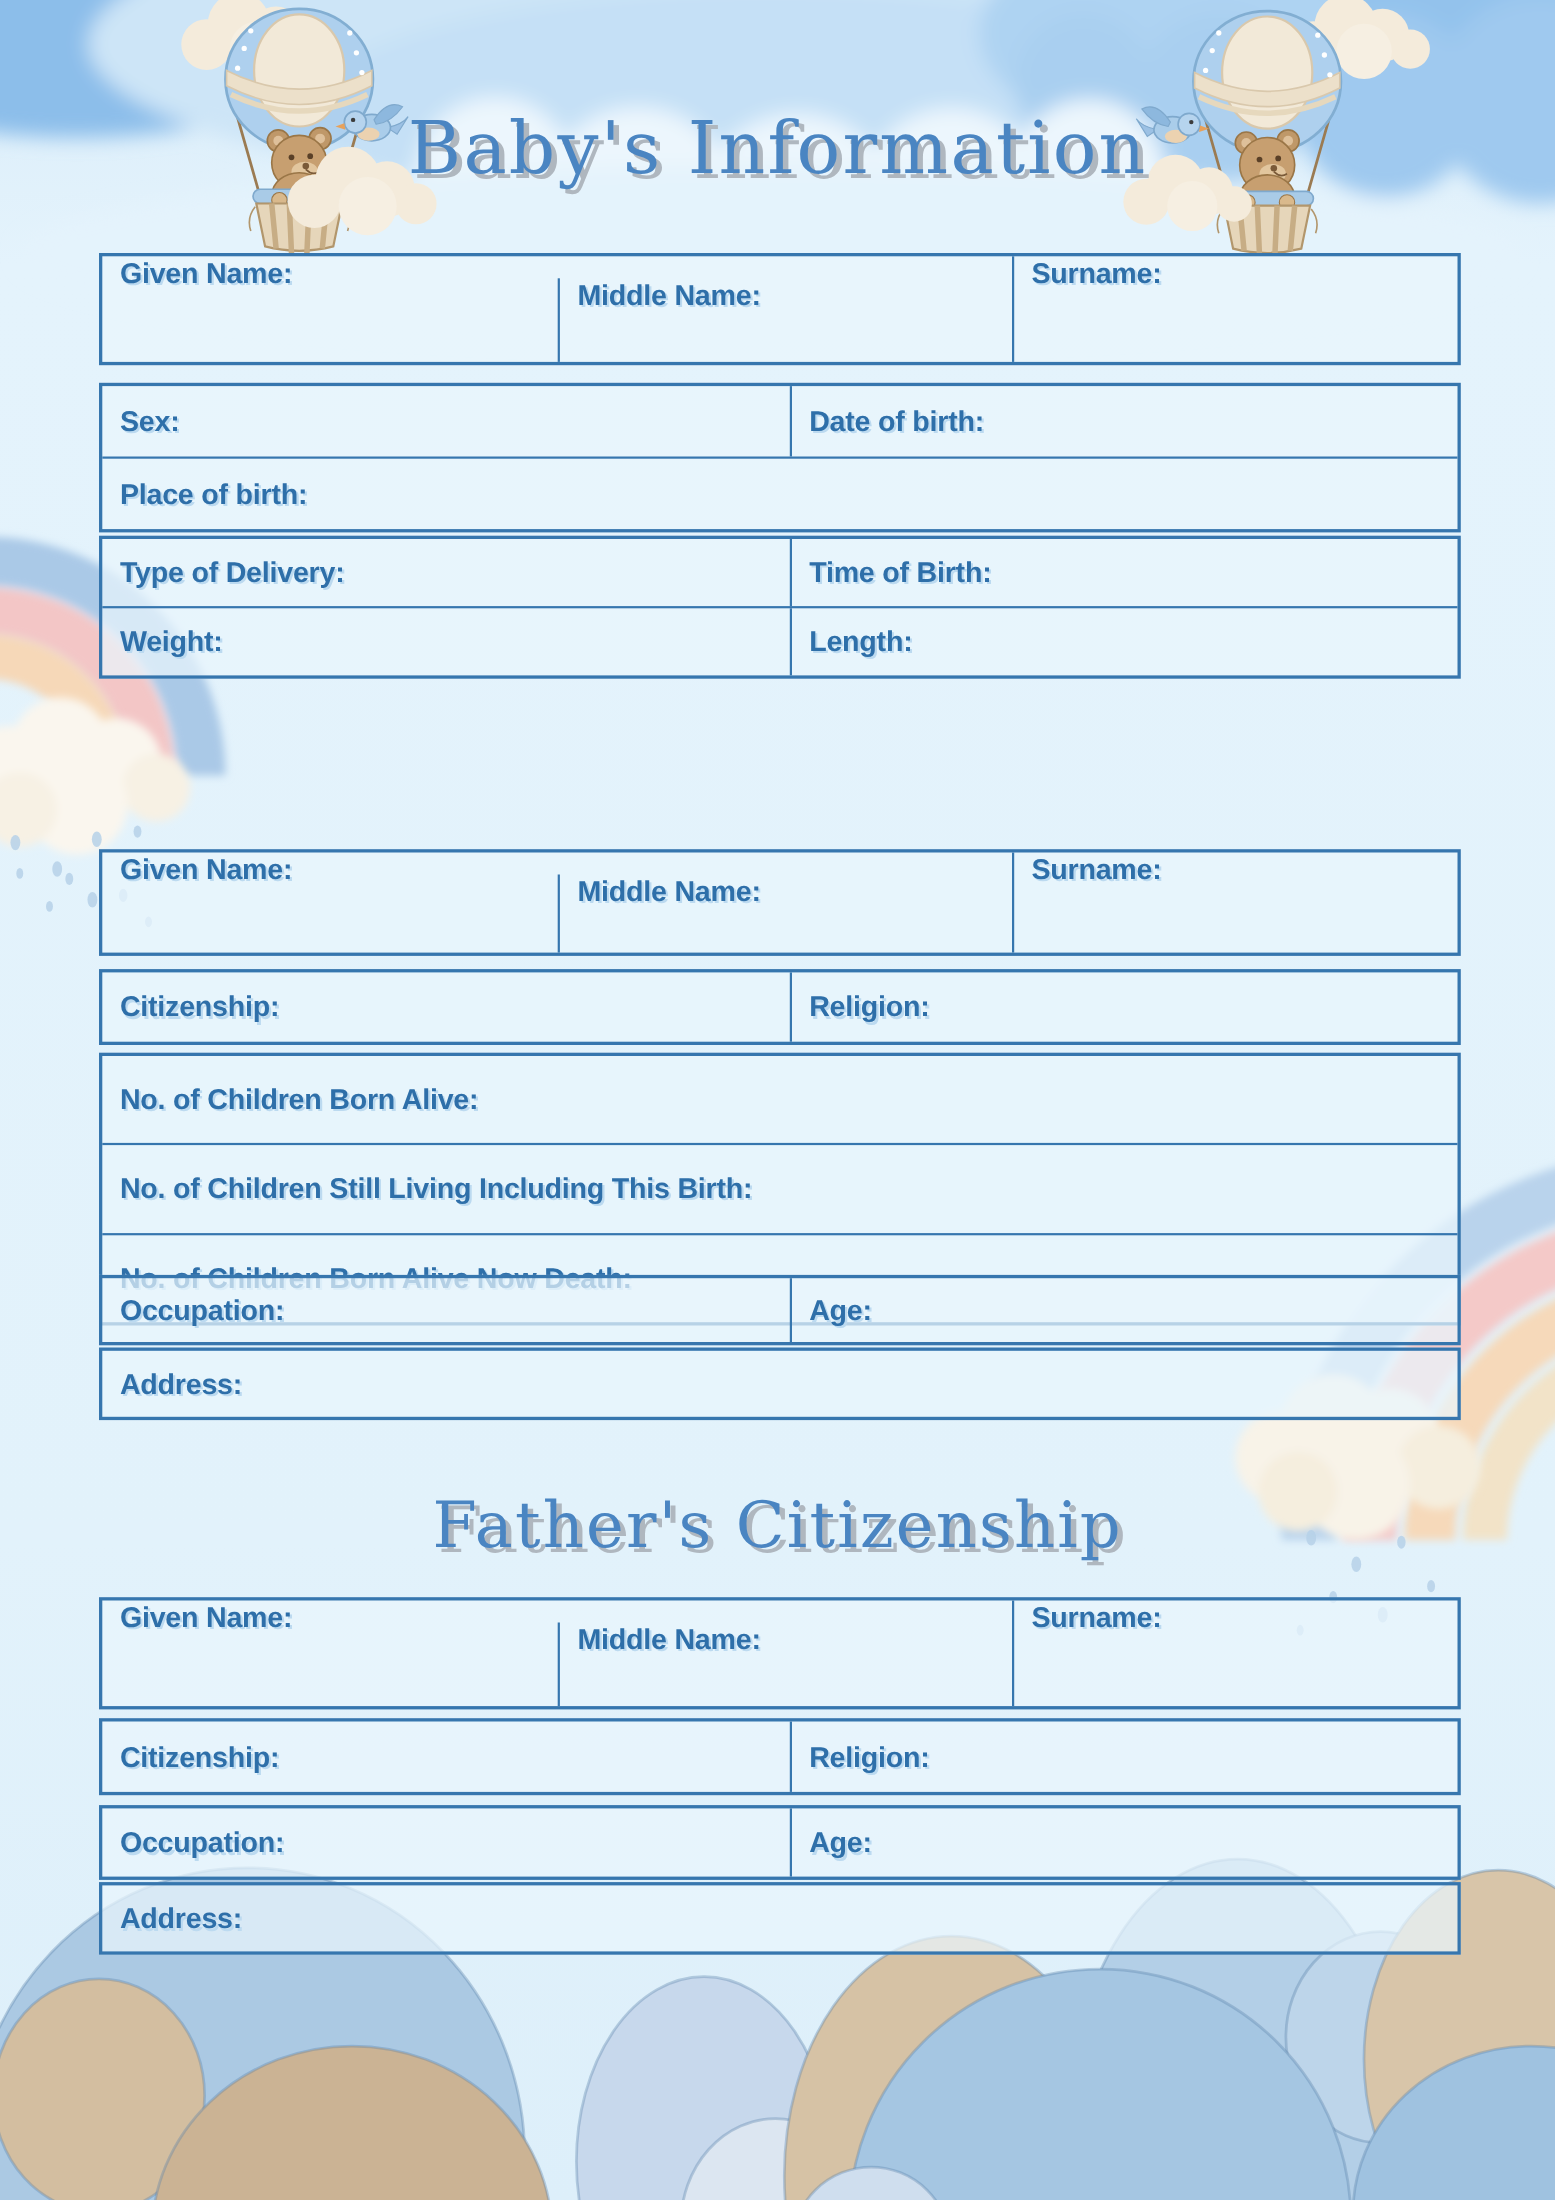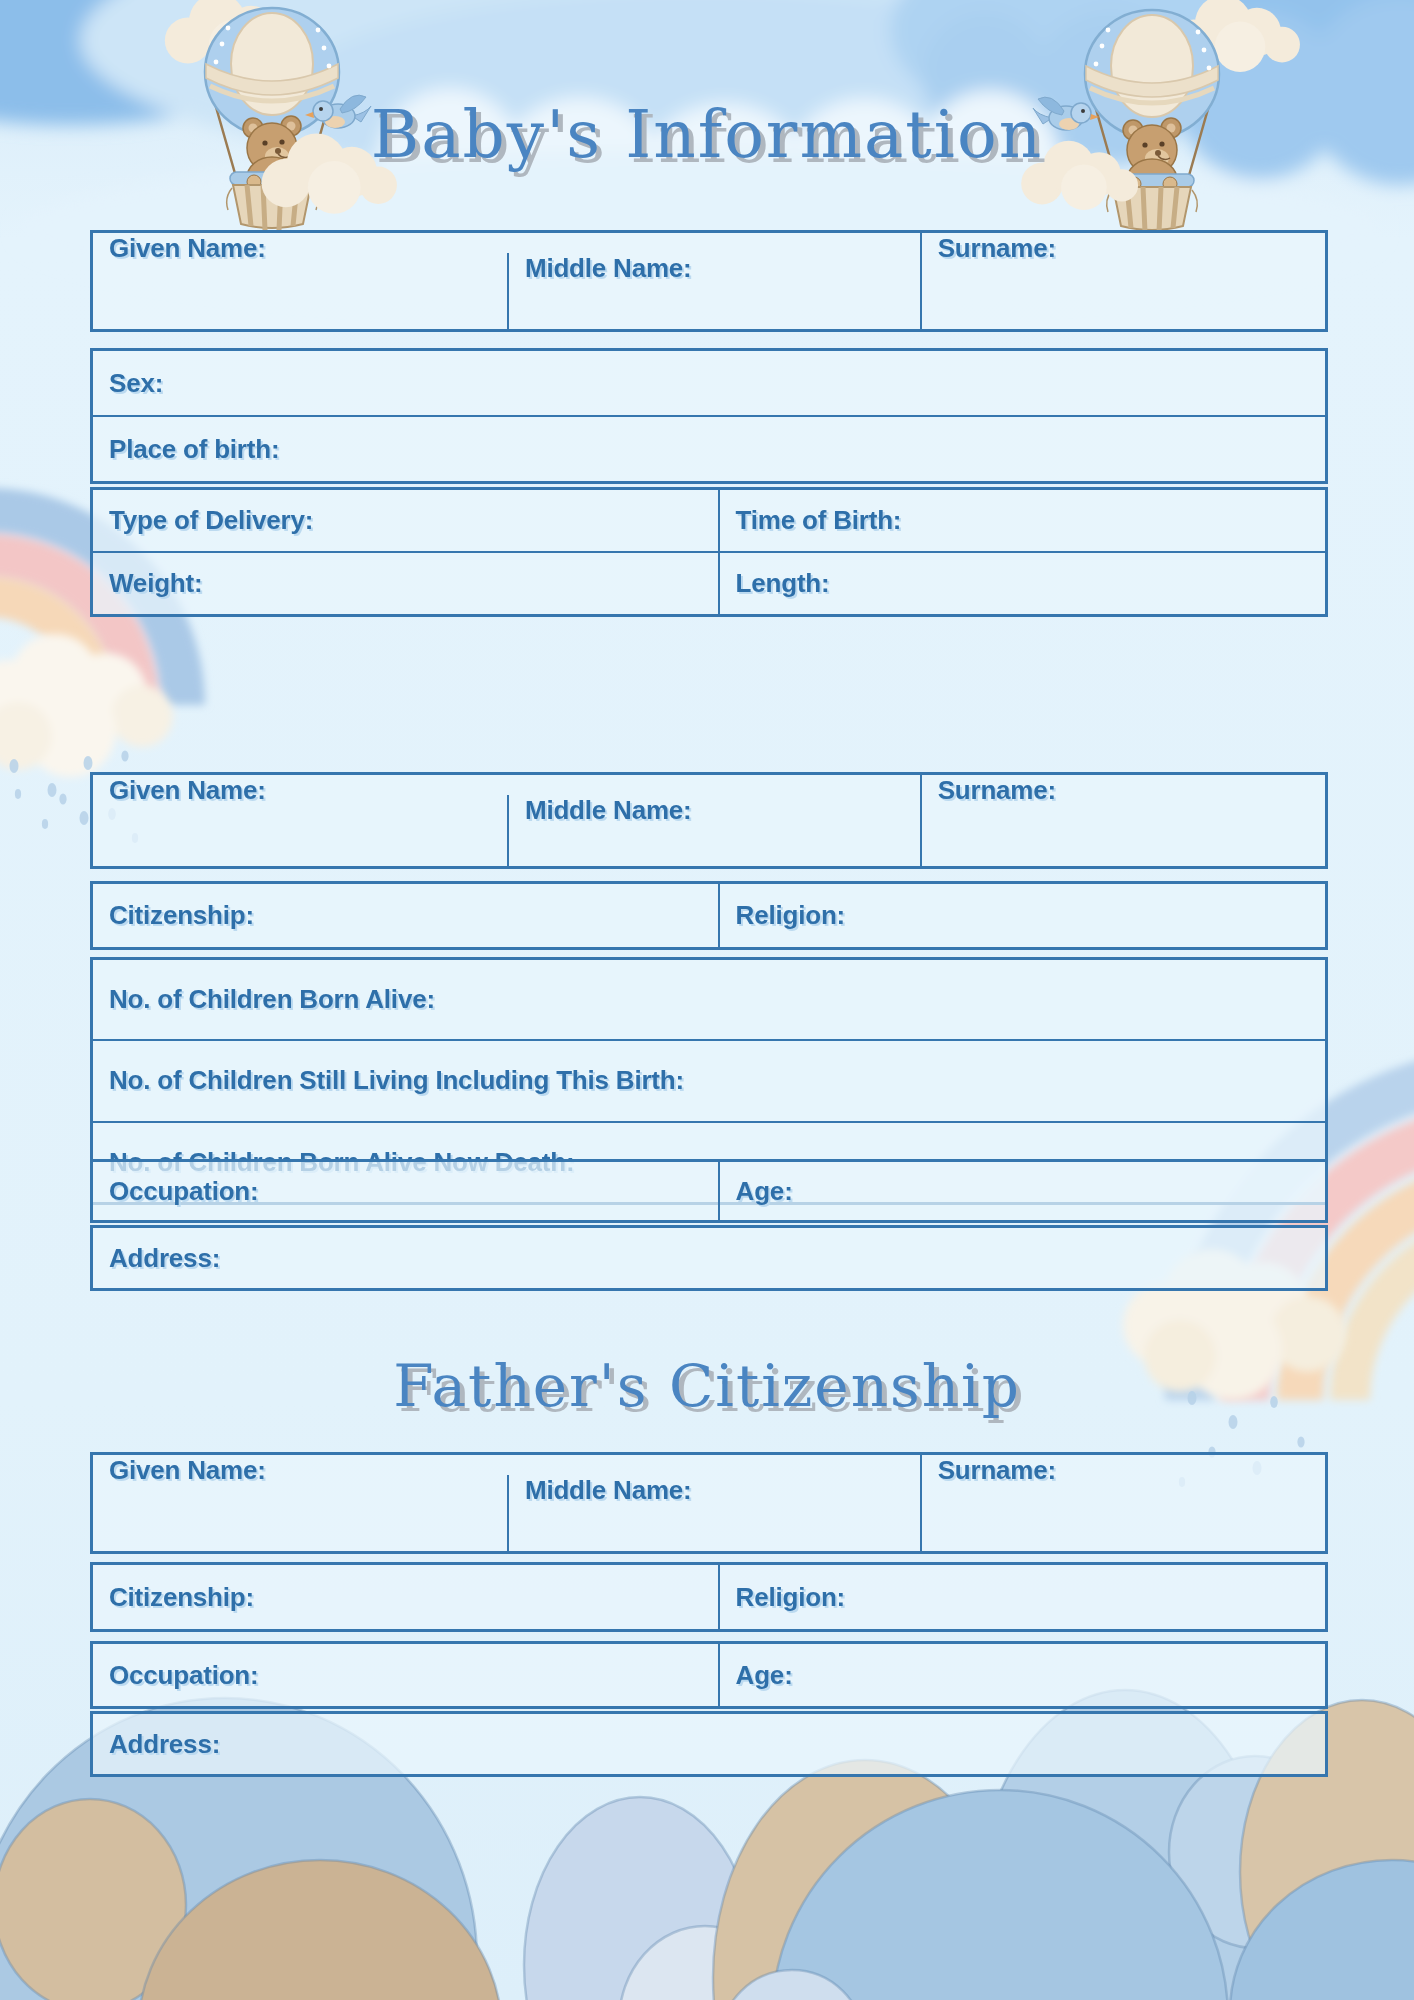--- a/index.html
+++ b/index.html
@@ -221,20 +221,23 @@
         <span class="lbl">Surname:</span>
         </div>
     </div>
   </div>
 
   <div class="block" style="top:348px;height:136px">
     <div class="row">
       <div class="cell c507">
         <span class="lbl">Sex:</span>
         </div>
+      <div class="cell cfill">
+        <span class="lbl">Date of birth:</span>
+        </div>
     </div>
     <div class="row">
       <div class="cell cfill">
         <span class="lbl">Place of birth:</span>
         </div>
     </div>
   </div>
 
   <div class="block" style="top:487px;height:130px">
     <div class="row">

